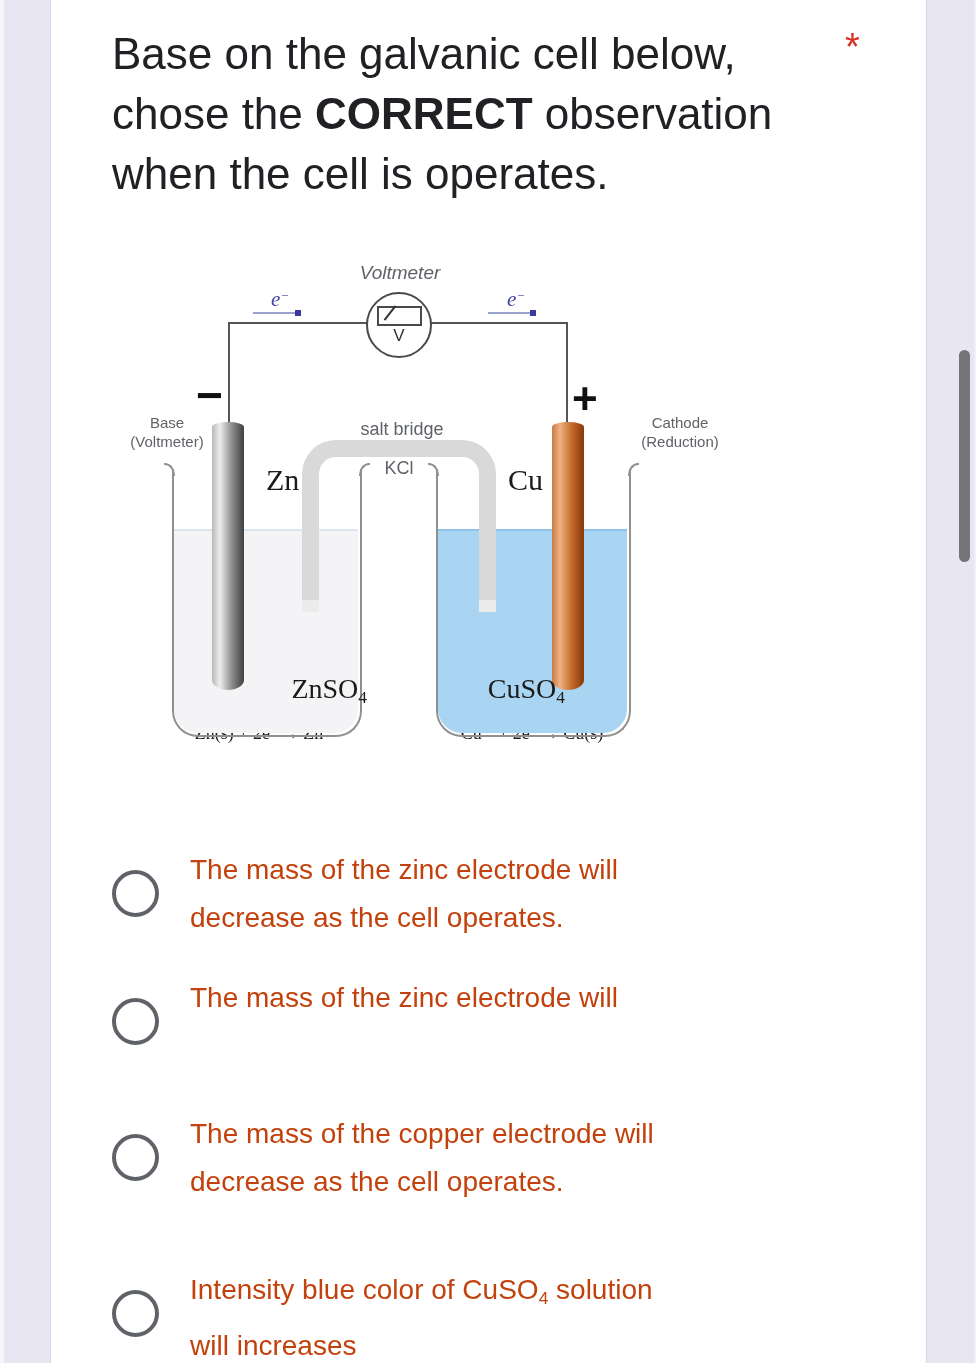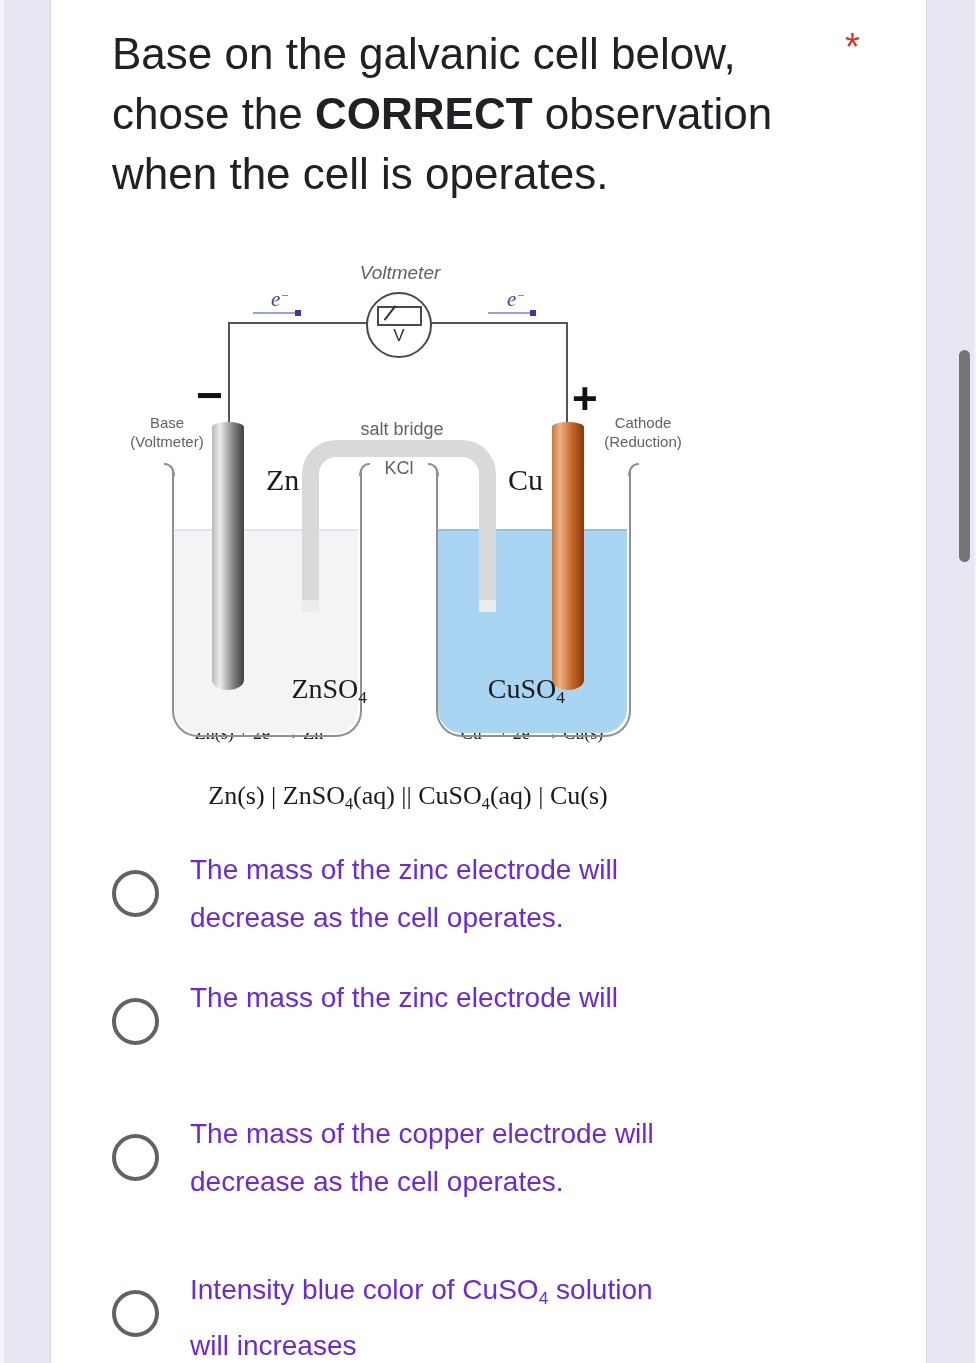--- a/index.html
+++ b/index.html
@@ -51,21 +51,21 @@
   .e-arrow-left{left:143px;}
   .e-arrow-right{left:378px;}
   .e-arrow::after{content:"";position:absolute;right:-2px;top:-2px;width:6px;height:6px;background:#3a3a9e;}
 
   
   .minus-sign{position:absolute;left:86px;top:130px;font-size:46px;font-weight:bold;color:#111;line-height:20px;}
   .plus-sign{position:absolute;left:462px;top:122px;font-size:44px;font-weight:bold;color:#111;line-height:44px;}
 
   
   .anode-label{left:2px;top:158px;width:110px;}
-  .cathode-label{left:477px;top:158px;width:112px;}
+  .cathode-label{left:514px;top:158px;width:112px;}
 
   
   .beaker{position:absolute;top:214px;height:266px;border-left:2px solid #909090;border-right:2px solid #909090;border-bottom:2px solid #909090;border-radius:0 0 26px 26px;z-index:1;}
   .beaker-left{left:62px;width:186px;}
   .beaker-right{left:326px;width:191px;}
   .lip{position:absolute;top:208px;width:9px;height:11px;z-index:1;}
   .lip-l{border-right:2px solid #909090;border-top:2px solid #909090;border-top-right-radius:10px 12px;}
   .lip-r{border-left:2px solid #909090;border-top:2px solid #909090;border-top-left-radius:10px 12px;}
   .lip1{left:54px;}  .lip2{left:249px;} .lip3{left:318px;} .lip4{left:518px;}
 
@@ -92,21 +92,21 @@
   
   .reaction{position:absolute;top:468px;font-size:18px;text-align:center;}
   .reaction-left{left:30px;width:250px;}
   .reaction-right{left:292px;width:260px;}
   .cell-notation{position:absolute;left:28px;top:526px;width:540px;text-align:center;font-size:26px;}
 
   
   .option{position:absolute;left:112px;display:flex;align-items:flex-start;}
   .opt1{top:846px;} .opt2{top:974px;} .opt3{top:1110px;} .opt4{top:1266px;}
   .radio{width:39px;height:39px;border:4px solid #5f6368;border-radius:50%;margin-top:24px;flex:none;background:#fff;}
-  .opt-text{margin-left:31px;width:650px;font-size:28px;line-height:48px;color:#6d28d9;}
+  .opt-text{margin-left:31px;width:650px;font-size:28px;line-height:48px;color:#c2410c;}
 </style>
 </head>
 <body>
 
 <div class="side-strip strip-left"></div>
 <div class="side-strip strip-right">
   <div class="scroll-thumb"></div>
 </div>
 
 <div class="q-title"><span>Base on the galvanic cell below, chose the </span><b>CORRECT</b><span> observation when the cell is operates.</span></div>
@@ -160,21 +160,20 @@
   <div class="electrode electrode-zn"></div>
   <div class="electrode electrode-cu"></div>
   <div class="serif zn-label">Zn</div>
   <div class="serif cu-label">Cu</div>
   <div class="serif sol-label znso4"><span>ZnSO</span><span class="sub">4</span></div>
   <div class="serif sol-label cuso4"><span>CuSO</span><span class="sub">4</span></div>
 
   <div class="serif reaction reaction-left"><span>Zn(s) + 2e</span><span class="sup">−</span><span> → Zn</span><span class="sup">2+</span></div>
   <div class="serif reaction reaction-right"><span>Cu</span><span class="sup">2+</span><span> + 2e</span><span class="sup">−</span><span> → Cu(s)</span></div>
 
-  <div class="serif cell-notation"><span>Zn(s) | ZnSO</span><span class="sub">4</span><span>(aq) || CuSO</span><span class="sub">4</span><span>(aq) | Cu(s)</span></div>
 </div>
 
 <div class="option opt1">
   <div class="radio"></div>
   <div class="opt-text">
     <div>The mass of the zinc electrode will</div>
     <div>decrease as the cell operates.</div>
   </div>
 </div>
 

